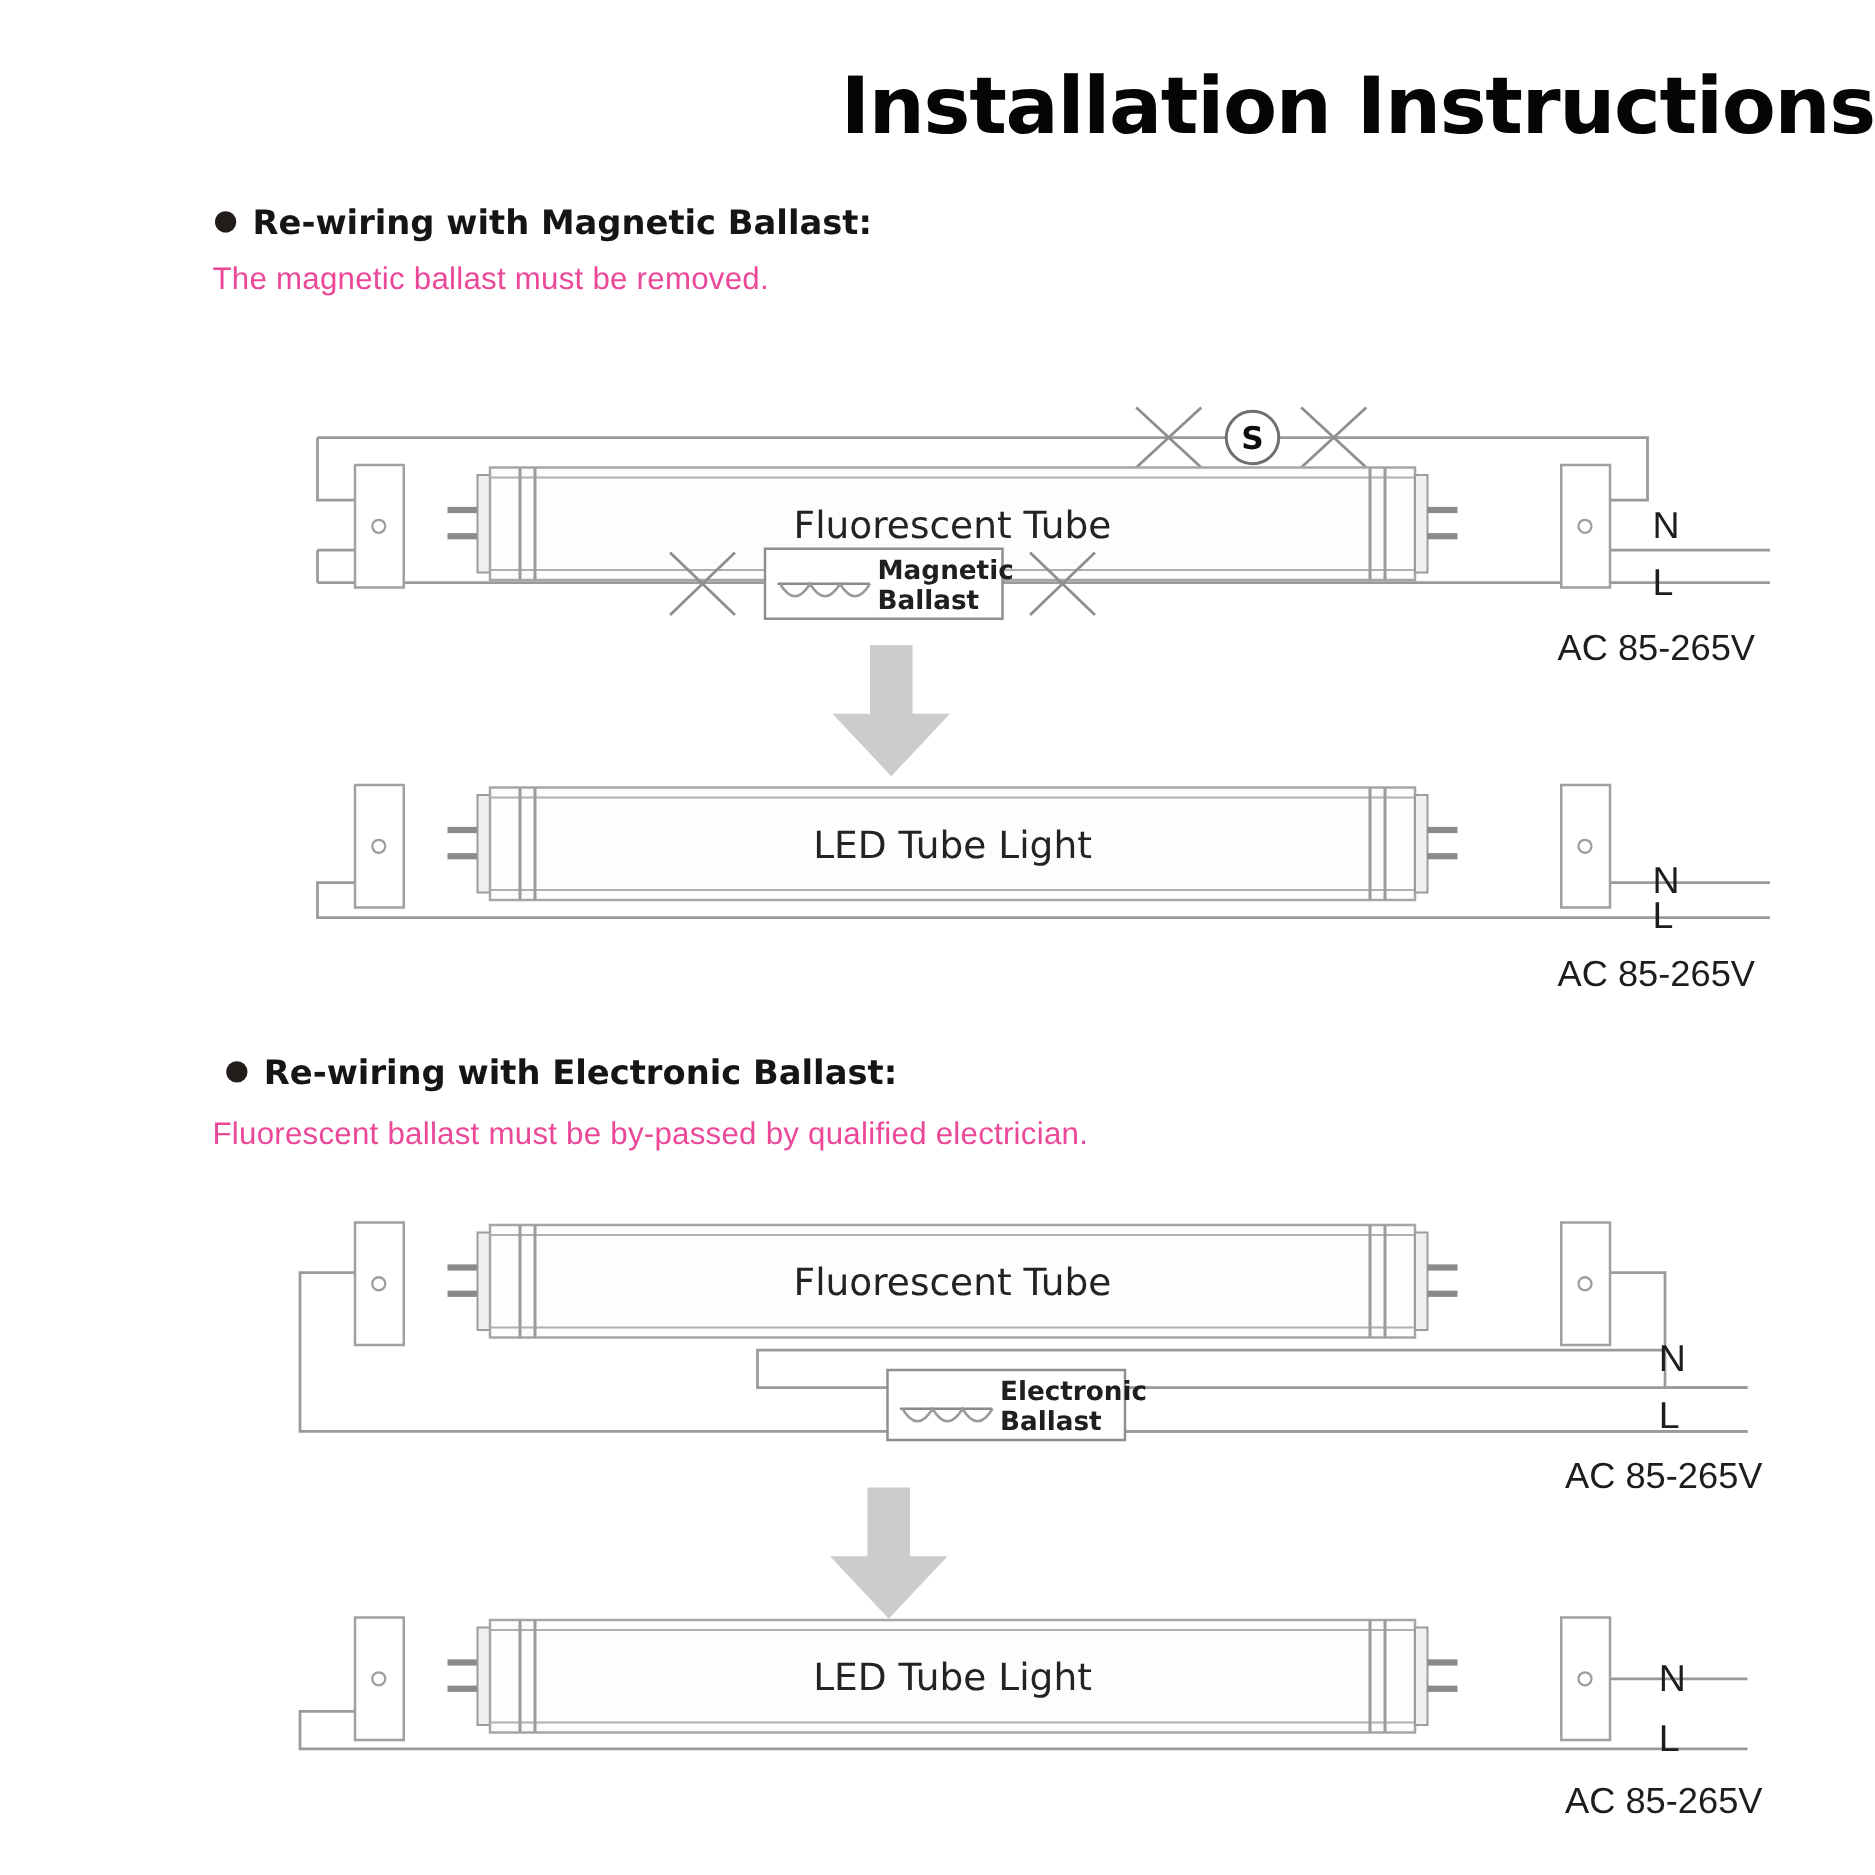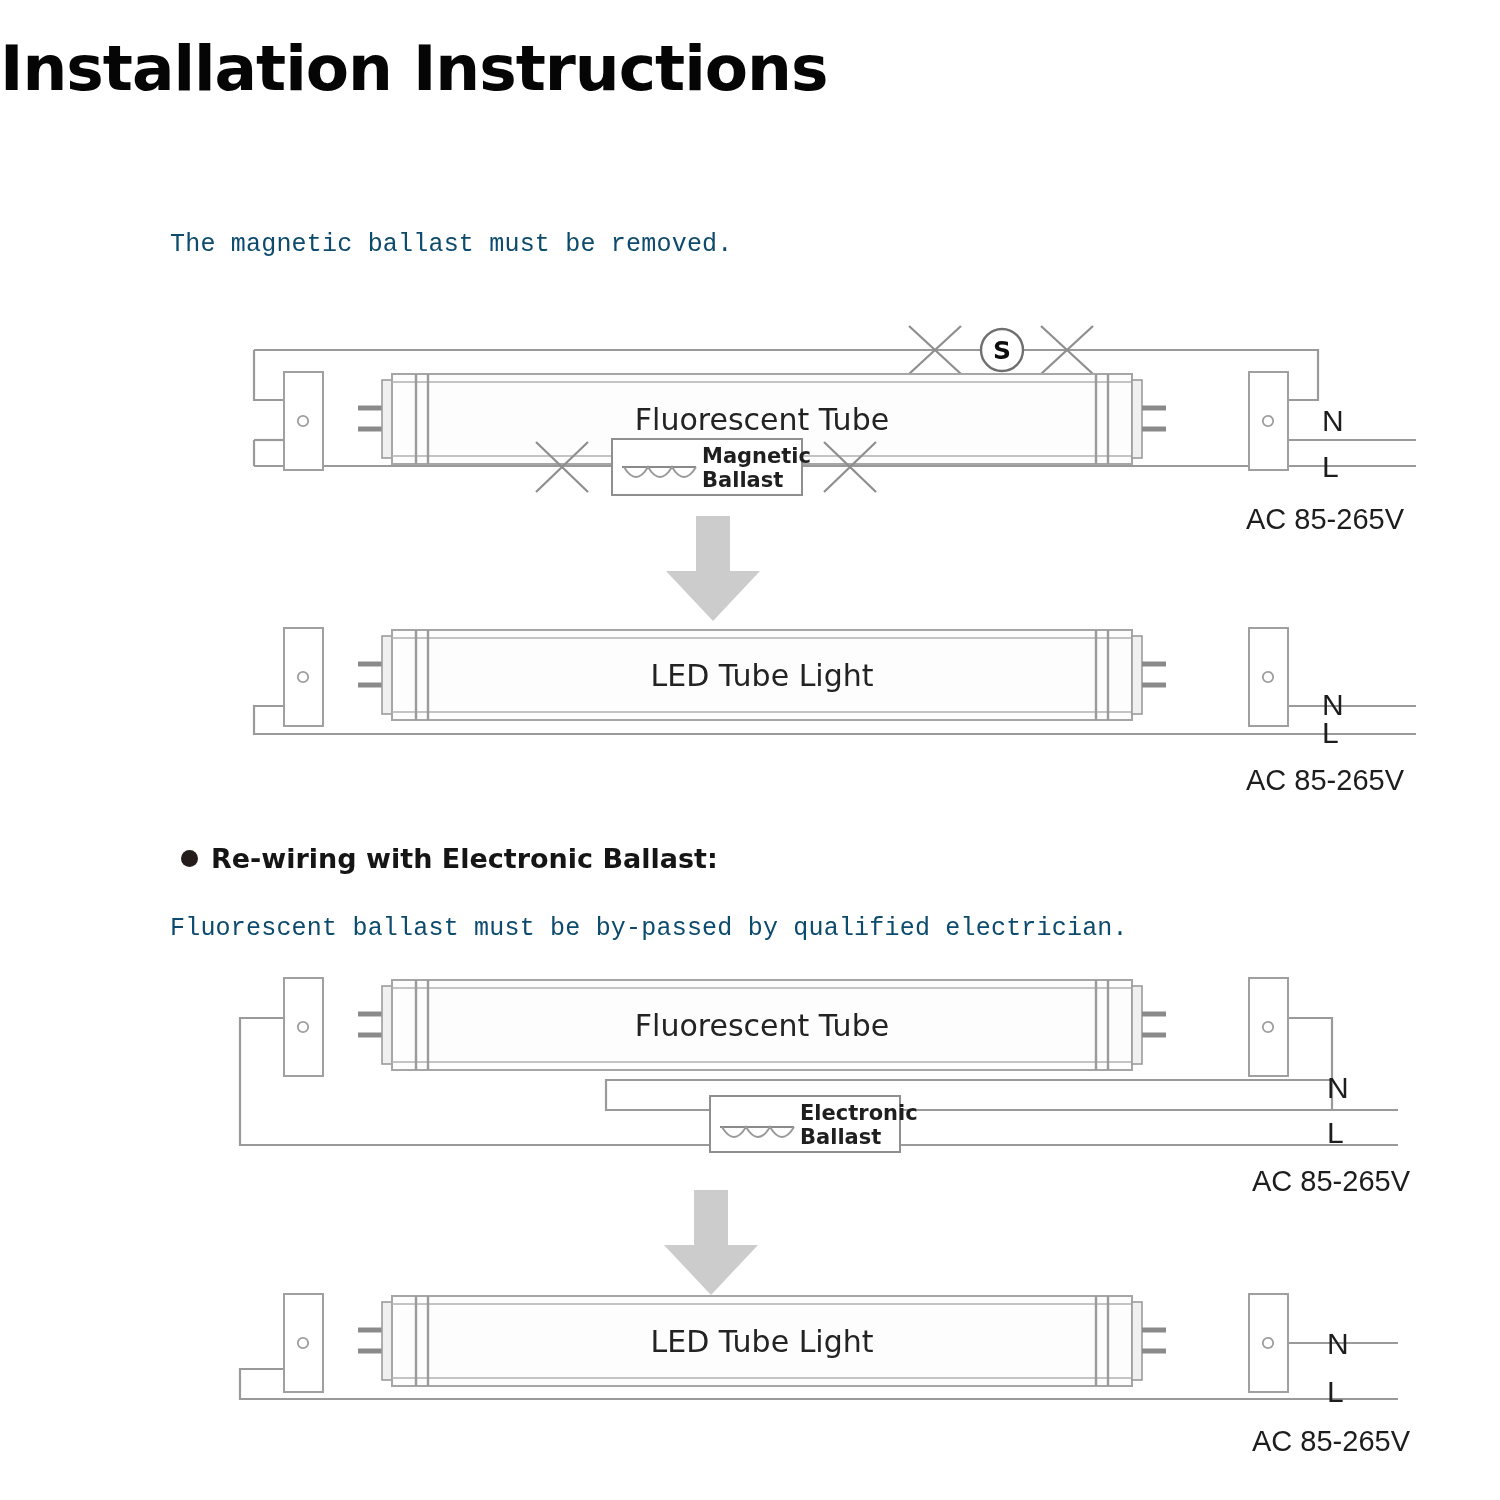--- a/index.html
+++ b/index.html
@@ -17,23 +17,23 @@
   }
   #root {
     position: absolute;
     left: 0; top: 0;
     width: 1500px;
     height: 1500px;
   }
   .page-title {
     position: absolute;
     left: 0;
-    top: 32px;
+    top: 48px;
     width: 1500px;
-    text-align: left;
+    text-align: right;
     font-family: "DejaVu Sans", sans-serif;
     font-weight: bold;
     font-size: 63px;
     letter-spacing: -1px;
     color: #050505;
   }
   .section-head {
     position: absolute;
     font-family: "DejaVu Sans", sans-serif;
     font-weight: bold;
@@ -47,26 +47,25 @@
     height: 17px;
     border-radius: 50%;
     background: #221c1a;
     vertical-align: middle;
     margin-right: 13px;
     position: relative;
     top: -2px;
   }
   .section-sub {
     position: absolute;
-    font-family: Liberation Mono, monospace;
+    font-family: Liberation Sans, sans-serif;
     font-size: 25px;
-    color: #0c4a6e;
+    color: #ec4899;
     white-space: nowrap;
     letter-spacing: 0.2px;
-    margin-top: 21px;
   }
   .diagram {
     position: absolute;
   }
   .label-txt {
     position: absolute;
     font-family: "Liberation Sans", sans-serif;
     font-size: 30px;
     color: #1d1d1d;
     white-space: nowrap;
@@ -105,20 +104,23 @@
   }
   .arrow-fill { fill: #cccccc; }
 </style>
 </head>
 <body>
 
 <div id="root">
 
   <div class="page-title">Installation Instructions</div>
 
+  <div class="section-head" style="left:172px; top:163px;">
+    <span class="bullet-dot"></span><span>Re-wiring with Magnetic Ballast:</span>
+  </div>
   <div class="section-sub" style="left:170px; top:209px;">The magnetic ballast  must be removed.</div>
 
   <div class="diagram" style="left:236px; top:312px;">
     <svg width="1200" height="210" viewBox="0 0 1200 210">
 
       <path class="wire" d="M 18 38 L 18 88 L 48 88"></path>
       <path class="wire" d="M 18 38 L 1082 38 L 1082 88 L 1052 88"></path>
 
       <path class="wire" d="M 18 128 L 48 128"></path>
       <path class="wire" d="M 18 128 L 18 154"></path>

